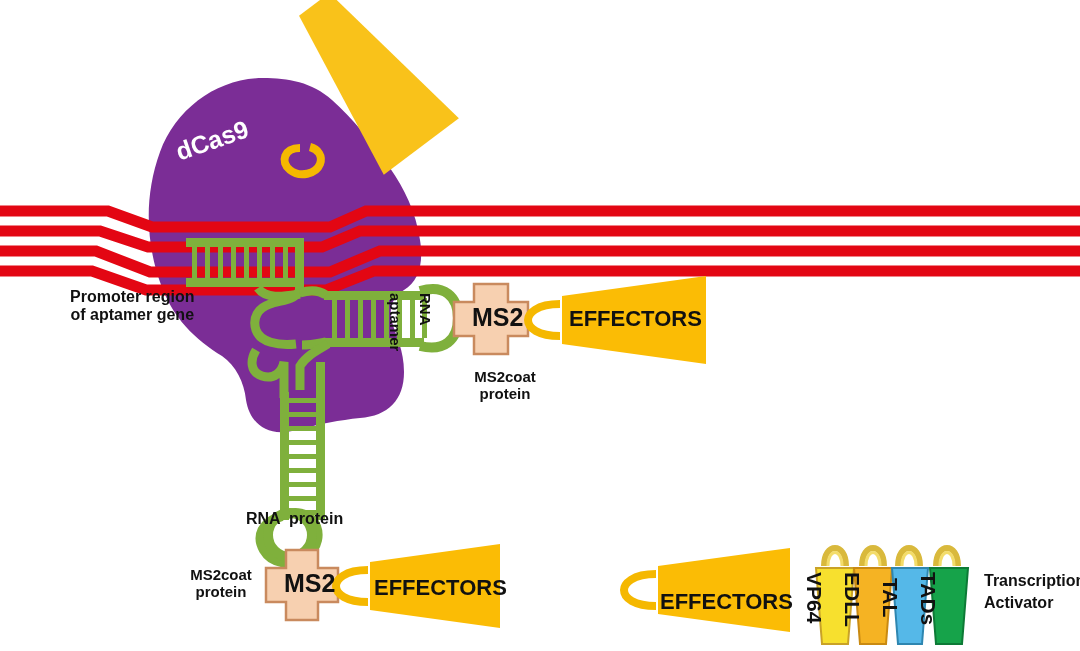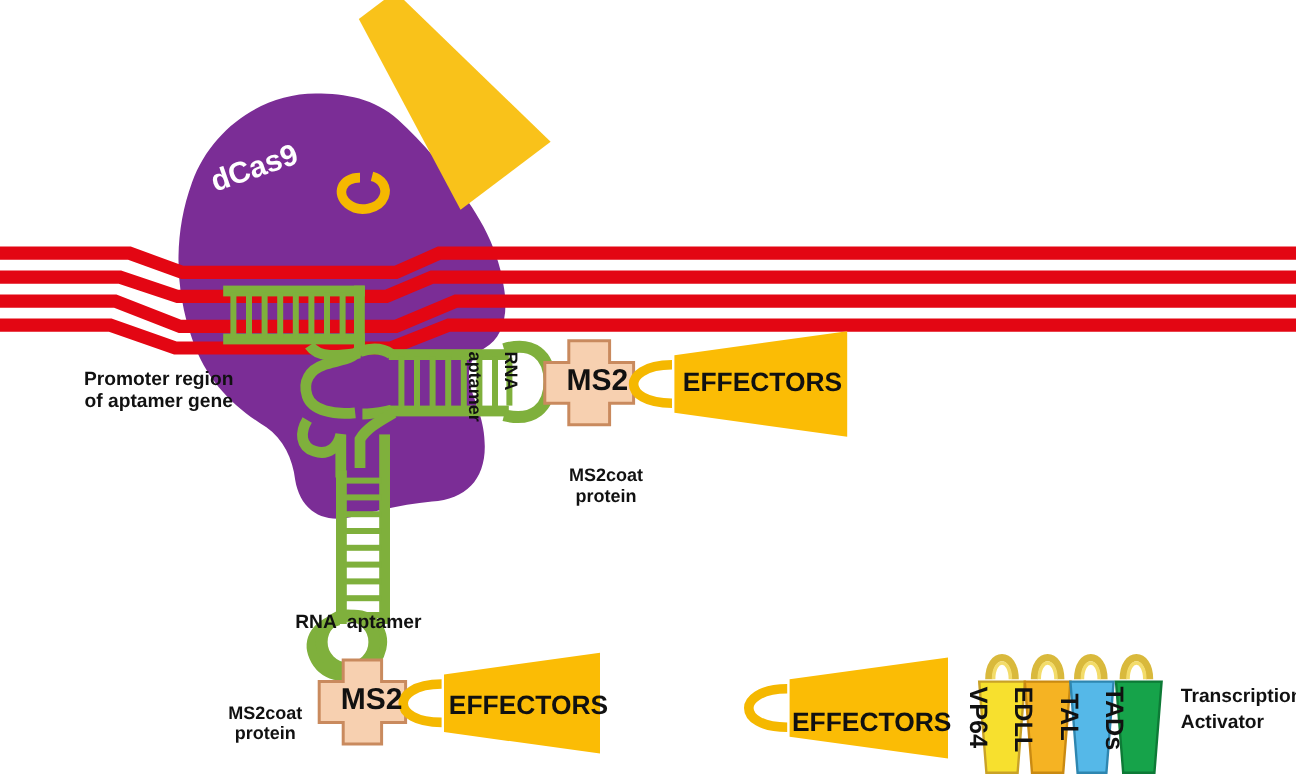--- a/index.html
+++ b/index.html
@@ -24,21 +24,21 @@
   }
   .lbl {
     position: absolute;
     font-family: "Liberation Sans", sans-serif;
     font-weight: bold;
     color: #111111;
     white-space: pre;
     line-height: 1.15;
   }
   .lbl-white { color: #ffffff; }
-  .ctr { text-align: center; margin-top: 20px; }
+  .ctr { text-align: center; }
 </style>
 </head>
 <body>
 
 <div id="stage">
 
   <svg width="1080" height="651" viewBox="0 0 1080 651">
 
     <g>
       <path d="M 263 78
@@ -228,21 +228,21 @@
       <span>aptamer</span>
     </div>
   </div>
 
   <div class="lbl" style="left:569px; top:306px; font-size:22px;">EFFECTORS</div>
 
   <div class="lbl ctr" style="left:450px; top:368px; width:110px; font-size:15px;"><span>MS2coat</span><br><span>protein</span></div>
 
   <div class="lbl" style="left:472px; top:303px; font-size:25px;">MS2</div>
 
-  <div class="lbl" style="left:246px; top:510px; font-size:16px;">RNA  aptamer</div>
+  <div class="lbl" style="left:246px; top:510px; font-size:16px;">RNA  protein</div>
 
   <div class="lbl" style="left:284px; top:569px; font-size:25px;">MS2</div>
 
   <div class="lbl ctr" style="left:176px; top:566px; width:90px; font-size:15px;"><span>MS2coat</span><br><span>protein</span></div>
 
   <div class="lbl" style="left:374px; top:575px; font-size:22px;">EFFECTORS</div>
 
   <div class="lbl" style="left:660px; top:589px; font-size:22px;">EFFECTORS</div>
 
   <div style="position:absolute; left:822px; top:572px; width:30px; height:70px;">

